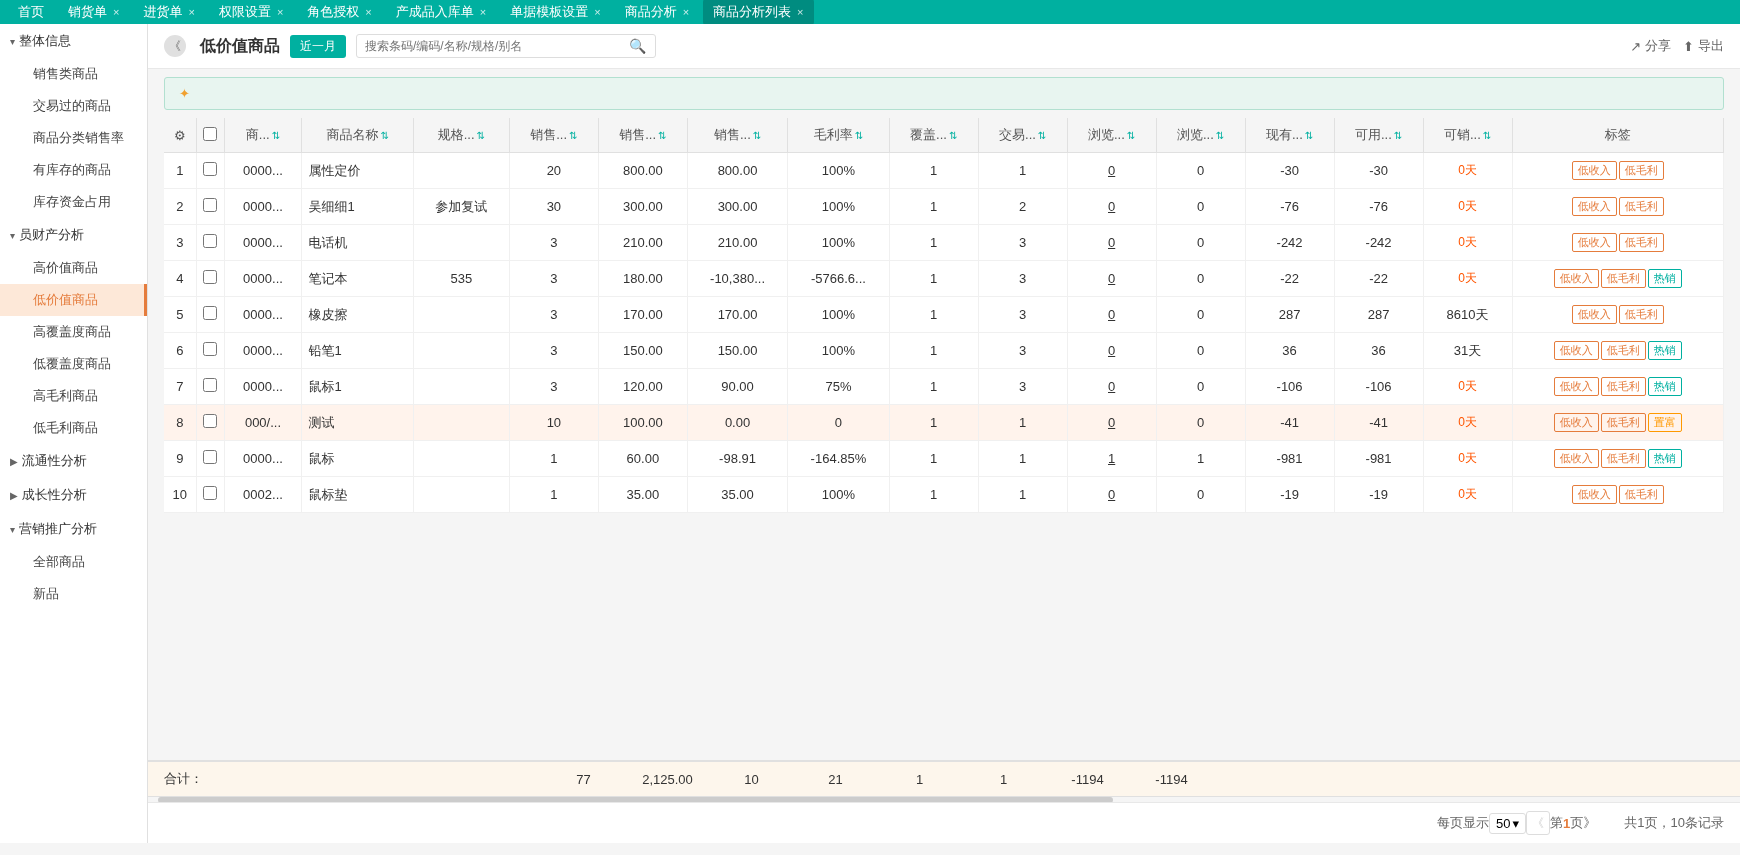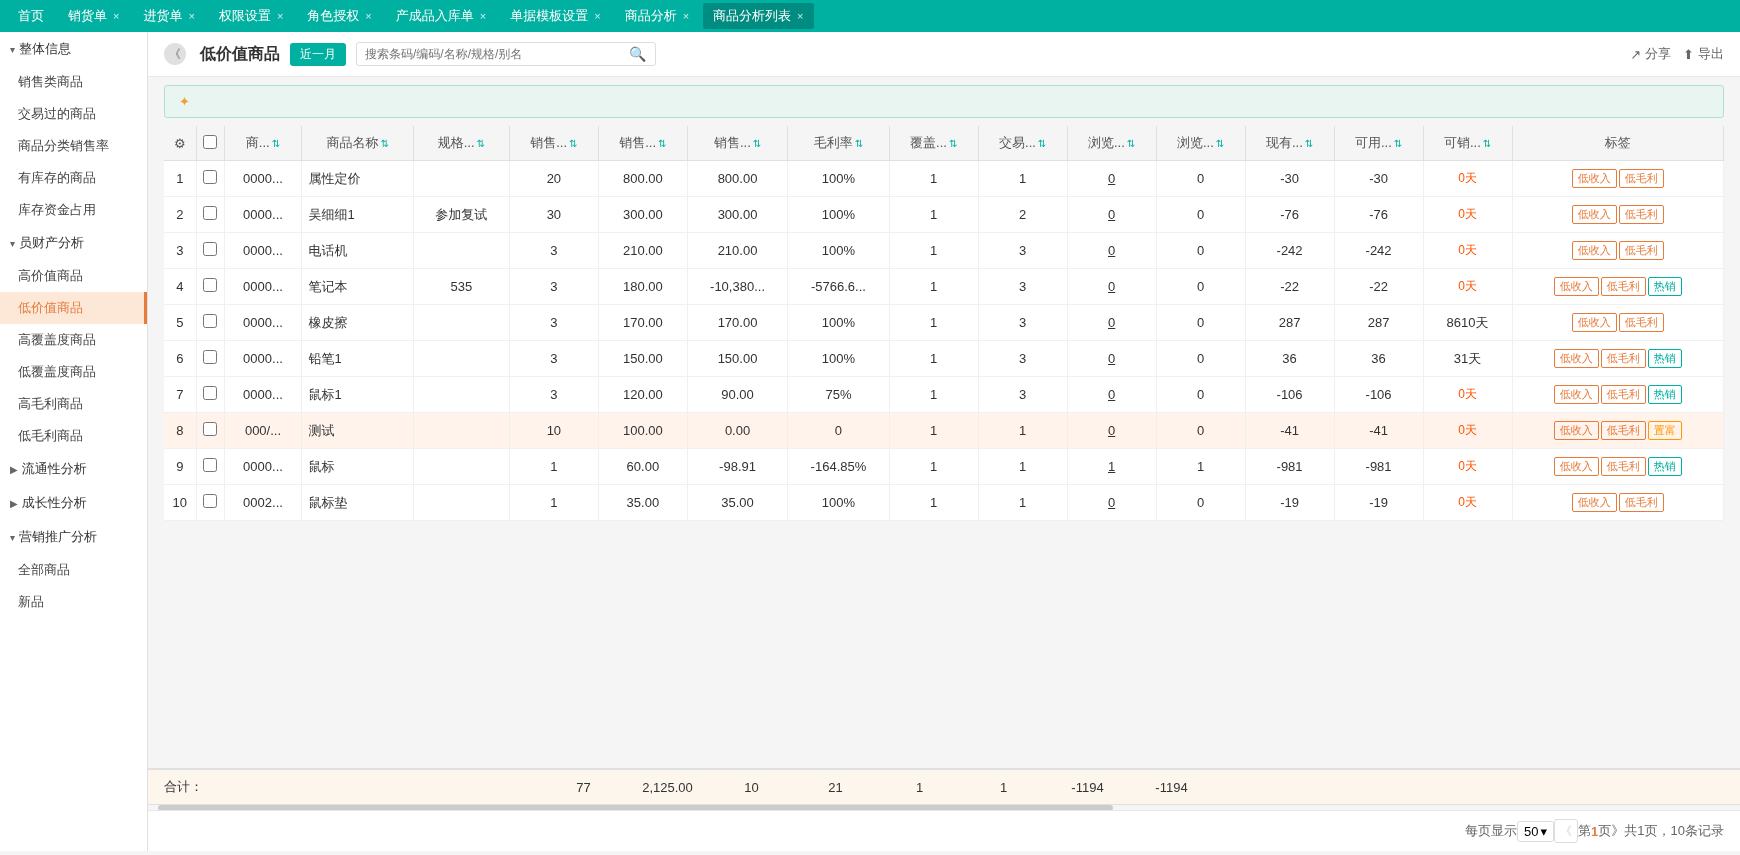--- a/index.html
+++ b/index.html
@@ -3,21 +3,21 @@
   <meta charset="utf-8">
   <style>
     * { box-sizing: border-box; margin: 0; padding: 0; font-family: 'Microsoft YaHei', Arial, sans-serif; font-size: 13px; }
     body { background: #f5f5f5; overflow: hidden; }
 
     
     .top-nav {
       display: flex;
       align-items: center;
       background: #00b0a0;
-      height: 32px;
+      height: 24px;
       padding: 0 8px;
       gap: 4px;
     }
     .nav-item {
       color: #fff;
       padding: 4px 10px;
       cursor: pointer;
       border-radius: 3px;
       white-space: nowrap;
       font-size: 13px;
@@ -46,21 +46,21 @@
       display: flex;
       align-items: center;
       padding: 8px 10px;
       font-size: 13px;
       color: #333;
       cursor: pointer;
       gap: 4px;
     }
     .sidebar-group-header .arrow { font-size: 10px; color: #666; }
     .sidebar-item {
-      padding: 7px 10px 7px 18px;
+      padding: 7px 10px 7px 33px;
       font-size: 13px;
       color: #444;
       cursor: pointer;
     }
     .sidebar-item.active { background: #fde8d8; color: #e57c3c; border-right: 3px solid #e57c3c; }
 
     
     .content-area {
       flex: 1;
       display: flex;
@@ -255,21 +255,21 @@
       justify-content: center;
       border: 1px solid #ddd;
       border-radius: 3px;
       cursor: pointer;
       font-size: 12px;
       color: #666;
       background: #fff;
     }
     .page-btn.disabled { color: #ccc; cursor: not-allowed; }
     .page-num { color: #e57c3c; font-weight: bold; }
-    .total-info { color: #666; }
+    .total-info { color: #666; margin-left: 28px; }
     .checkbox { width: 14px; height: 14px; cursor: pointer; }
   </style>
 </head>
 <body>
 
 <div class="top-nav">
   <div class="nav-item">首页</div>
   <div class="nav-item">
     <span>销货单</span>
     <span class="close-x">×</span>

